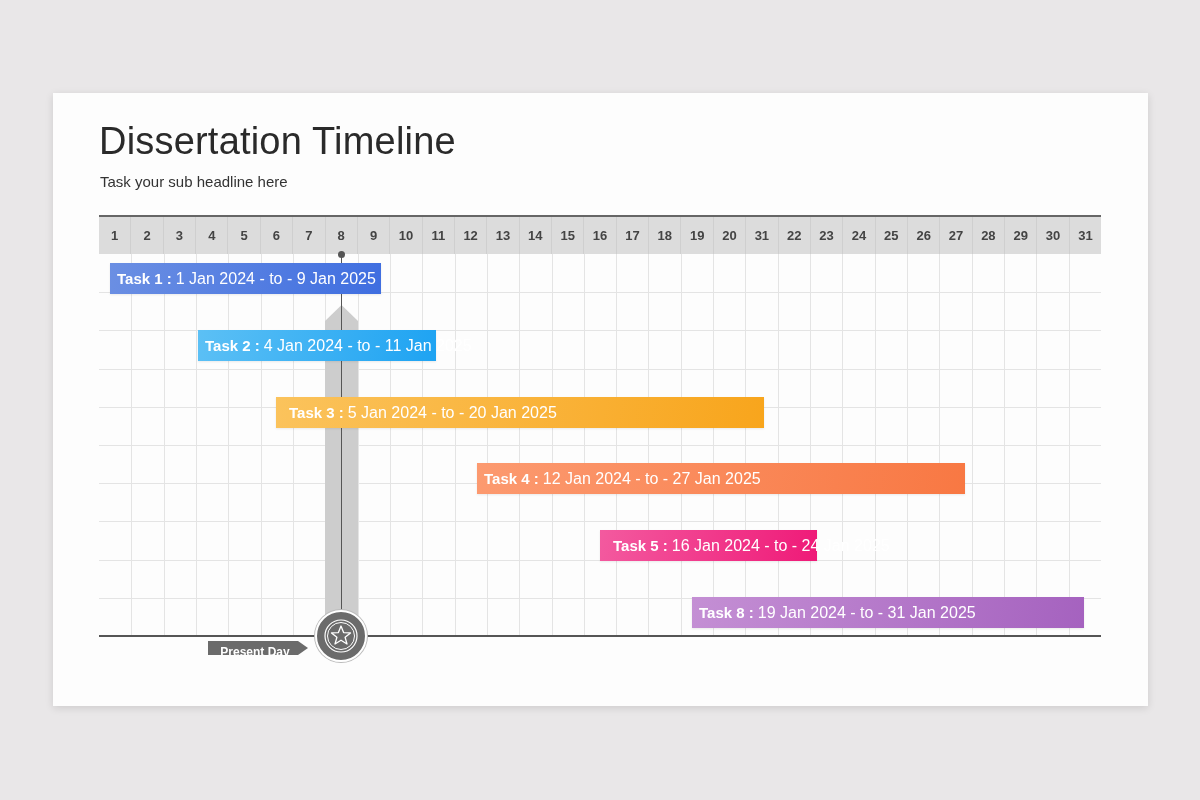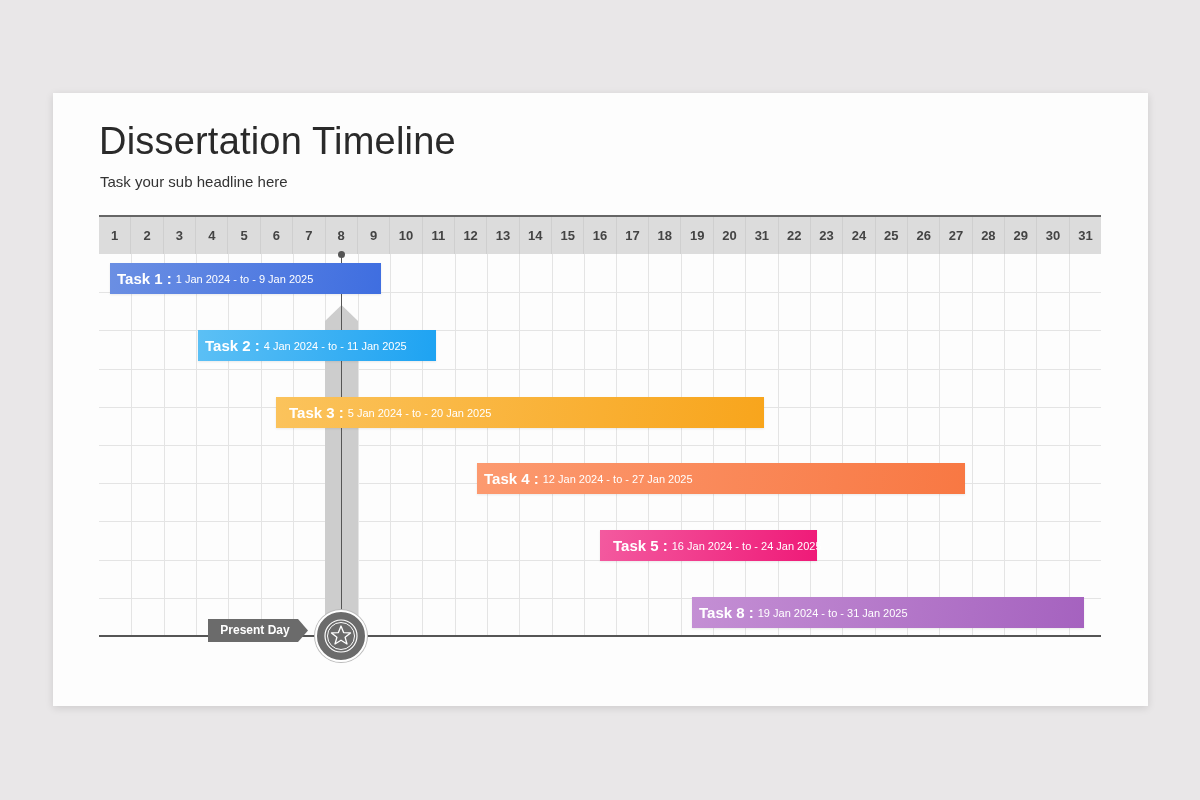--- a/index.html
+++ b/index.html
@@ -39,31 +39,31 @@
   }
   .present-line { position:absolute; left:242px; top:40px; width:1px; height:375px; background:#555; }
   .present-dot { position:absolute; left:239px; top:36px; width:7px; height:7px; border-radius:50%; background:#555; }
   .present-circle {
     position:absolute; left:216px; top:395px; width:52px; height:52px; border-radius:50%;
     background:#6b6b6b; border:2px solid #fff; box-shadow:0 0 0 1px #bbb; box-sizing:border-box;
     display:flex; align-items:center; justify-content:center;
   }
   .present-circle svg { width:36px; height:36px; }
   .present-label {
-    position:absolute; left:109px; top:404px; width:100px; height:23px; background:#6b6b6b;
+    position:absolute; left:109px; top:426px; width:100px; height:14px; background:#6b6b6b;
     color:#fff; font-size:12px; font-weight:bold; line-height:23px; text-align:center;
     clip-path: polygon(0 0, 90% 0, 100% 50%, 90% 100%, 0 100%); padding-right:6px; box-sizing:border-box;
   }
 
   .bar {
     position:absolute; height:31px; color:#fff; display:flex; align-items:center;
     box-sizing:border-box; padding-left:7px; white-space:nowrap; box-shadow:0 1px 2px rgba(0,0,0,0.08);text-align:center;
   }
   .bar .tname { font-size:15px; font-weight:bold; margin-right:4px; }
-  .bar .tdates { font-size:11px; }
+  .bar .tdates { font-size:16px; }
 </style>
 </head>
 <body>
 
 <div class="card"></div>
 <div class="title">Dissertation Timeline</div>
 <div class="subtitle">Task your sub headline here</div>
 
 <div class="chart">
   <div class="header-row" id="hdr">

